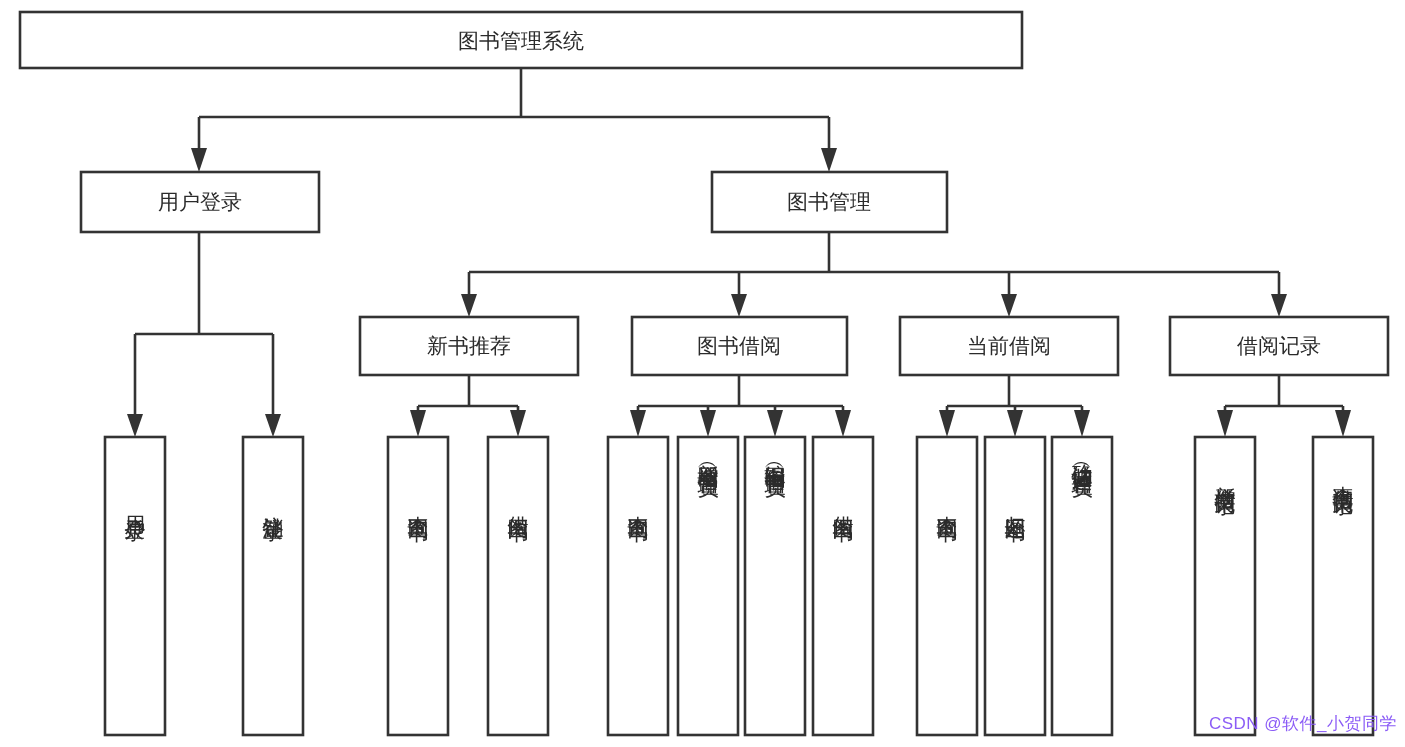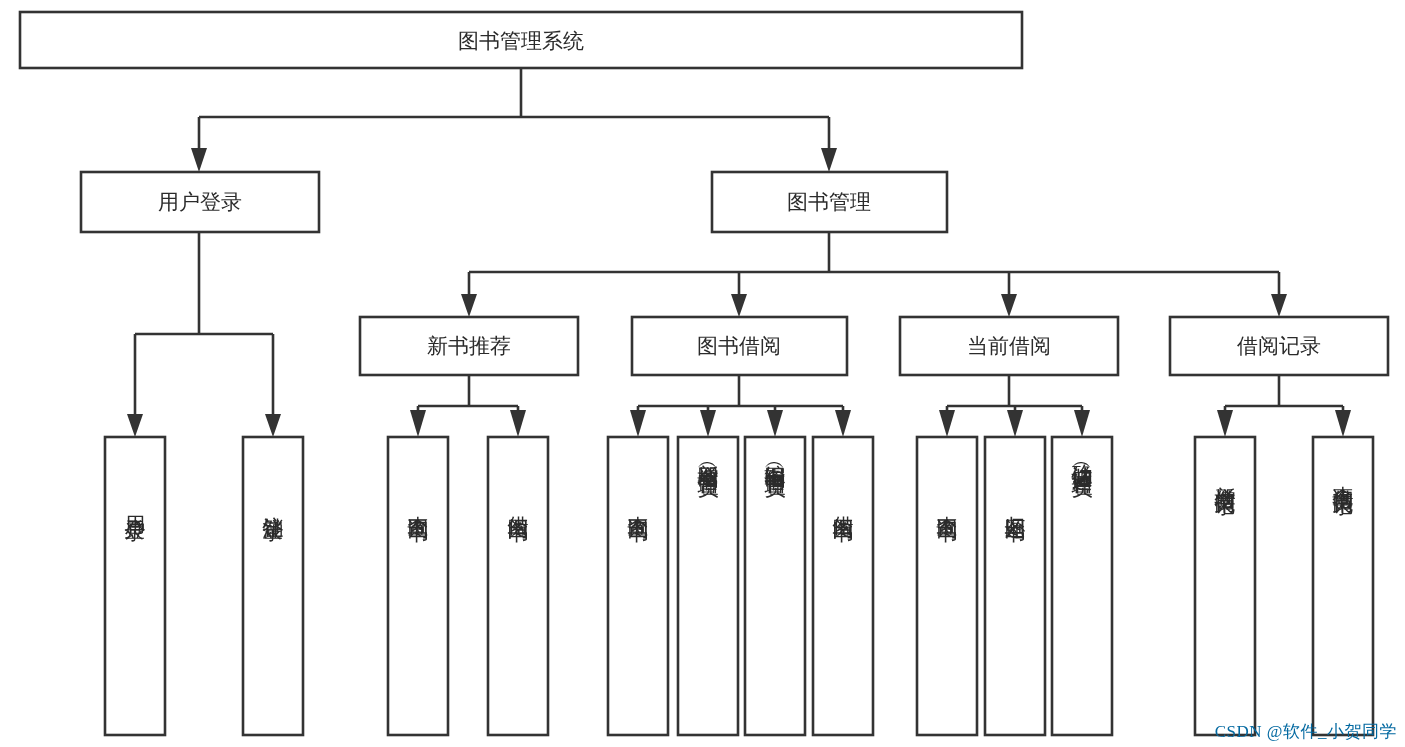--- a/index.html
+++ b/index.html
@@ -60,24 +60,24 @@
     font-family: "Liberation Sans", "DejaVu Sans", sans-serif;
     font-size: 21px;
     line-height: 1.04;
     color: #2b2b2b;
     letter-spacing: 2px;
     white-space: nowrap;
   }
   .watermark {
     position: absolute;
     right: 8px;
-    bottom: 4px;
-    font-family: Liberation Serif, serif;
+    bottom: 12px;
+    font-family: Liberation Sans, sans-serif;
     font-size: 17px;
-    color: #0369a1;
+    color: #8b5cf6;
     letter-spacing: 0.5px;
     white-space: nowrap;
   }
 </style>
 </head>
 <body>
 
 <svg id="diagram" viewBox="0 0 1405 747">
 
   <g>

